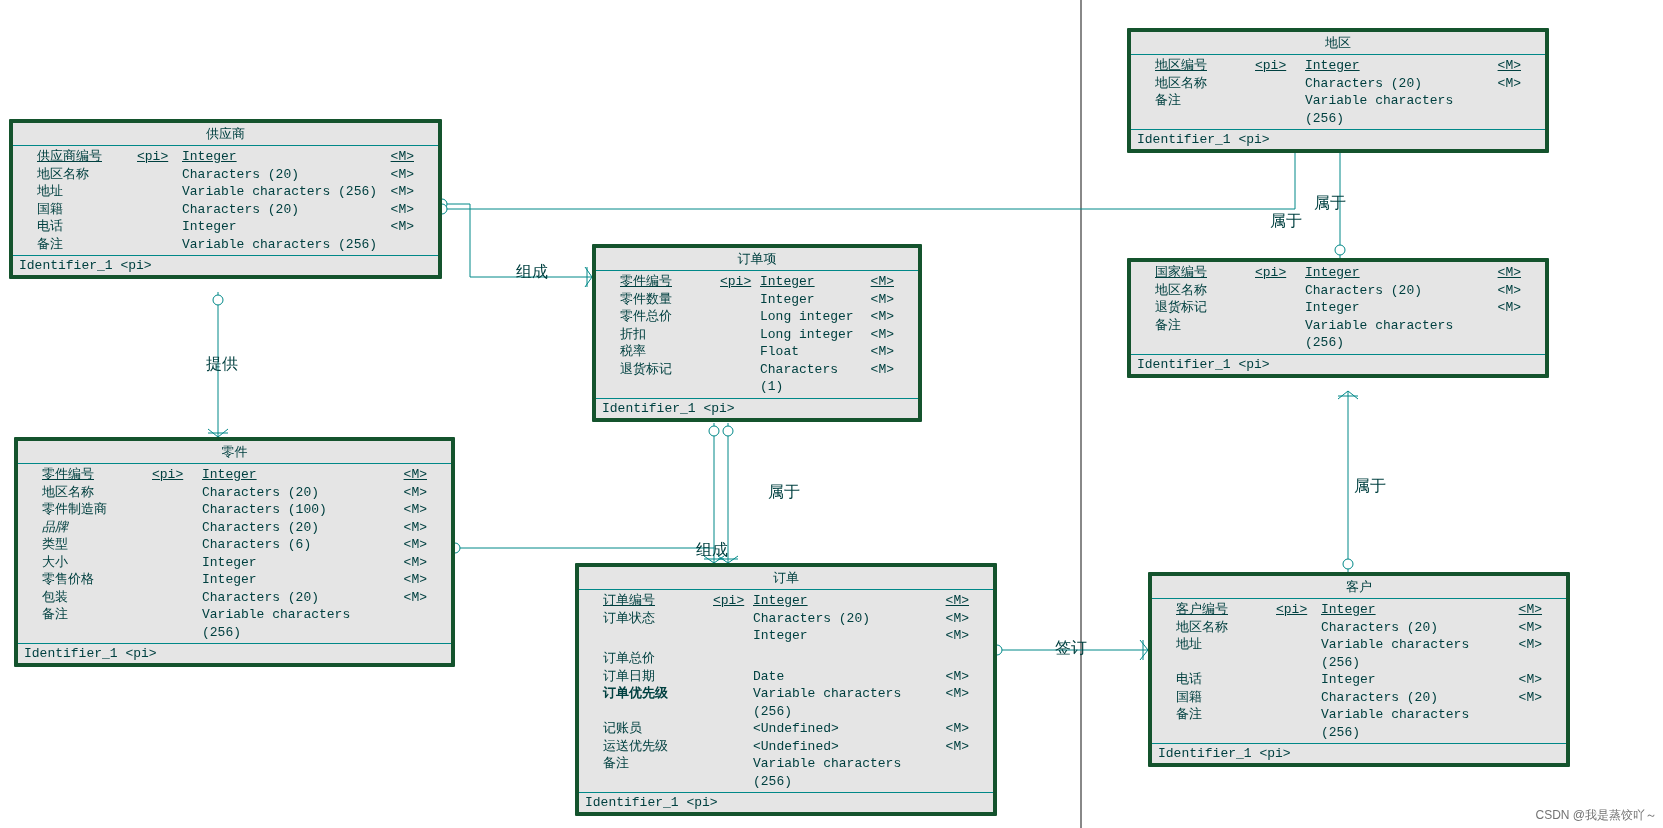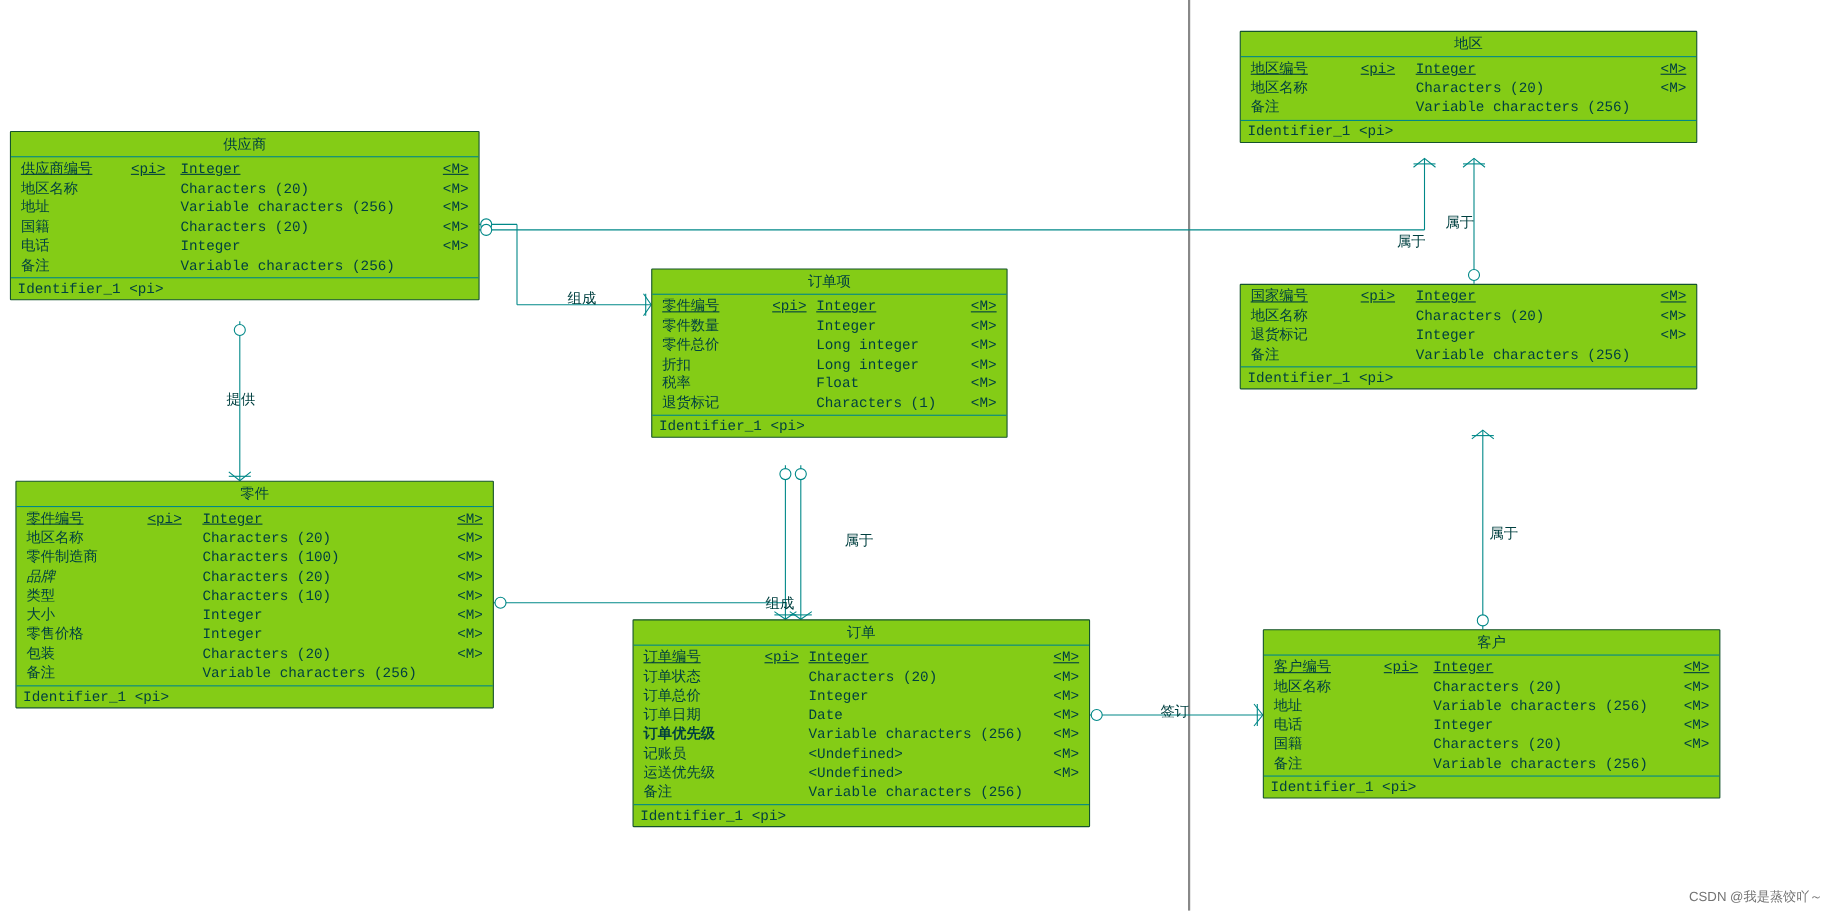--- a/index.html
+++ b/index.html
@@ -1,28 +1,28 @@
 <!DOCTYPE html>
 <html><head>
 <meta charset="utf-8">
 <style>
   html,body{margin:0;padding:0;background:#fff;font-family:"Courier New",monospace;font-size:13px;color:#004040;}
   .canvas{position:relative;width:1663px;height:828px;background:#fff;}
   .vline{position:absolute;top:0;bottom:0;width:2px;background:#888;}
-  .entity{position:absolute;background:#84cc16;border:1px solid #14532d;border-radius:1px;}
+  .entity{position:absolute;background:#e5e5e5;border:4px solid #14532d;border-radius:1px;}
   .entity .title{text-align:center;padding:2px 0;border-bottom:1px solid #088;}
-  .entity .attrs{padding:2px 9px;border-bottom:1px solid #088;}
+  .entity .attrs{padding:2px 24px;border-bottom:1px solid #088;}
   .entity .ident{padding:2px 6px;}
   .row{display:flex;gap:0;line-height:1.35;}
   .row .c-name{flex:0 0 auto;min-width:0;}
   .row .c-pi{flex:0 0 auto;}
   .row .c-type{flex:1 1 auto;}
   .row .c-m{flex:0 0 auto;text-align:right;min-width:30px;}
   .u{text-decoration:underline;}
-  .rel-label{position:absolute;font-size:13px;color:#004040;background:transparent;}
+  .rel-label{position:absolute;font-size:16px;color:#004040;background:transparent;}
   svg.connectors{position:absolute;inset:0;width:1663px;height:828px;pointer-events:none;}
   svg.connectors line,svg.connectors path{stroke:#088;stroke-width:1;fill:none;}
   .endpoint-o{fill:#fff;stroke:#088;stroke-width:1;}
   .watermark{position:absolute;right:6px;bottom:4px;color:#737373;font-family:Arial,sans-serif;font-size:12px;}
 </style>
 </head>
 <body>
 
 <div class="canvas">
   <div class="vline" style="left:1080px"></div>
@@ -149,21 +149,21 @@
         </div>
         <div class="row">
           <span class="c-name" style="width: 110px; font-style: italic;">品牌</span>
           <span class="c-pi" style="width: 50px;"></span>
           <span class="c-type">Characters (20)</span>
           <span class="c-m">&lt;M&gt;</span>
         </div>
         <div class="row">
           <span class="c-name" style="width: 110px;">类型</span>
           <span class="c-pi" style="width: 50px;"></span>
-          <span class="c-type">Characters (10)</span>
+          <span class="c-type">Characters (6)</span>
           <span class="c-m">&lt;M&gt;</span>
         </div>
         <div class="row">
           <span class="c-name" style="width: 110px;">大小</span>
           <span class="c-pi" style="width: 50px;"></span>
           <span class="c-type">Integer</span>
           <span class="c-m">&lt;M&gt;</span>
         </div>
         <div class="row">
           <span class="c-name" style="width: 110px;">零售价格</span>
@@ -237,21 +237,21 @@
           <span class="c-type u">Integer</span>
           <span class="c-m u">&lt;M&gt;</span>
         </div>
         <div class="row">
           <span class="c-name" style="width: 110px;">订单状态</span>
           <span class="c-pi" style="width: 40px;"></span>
           <span class="c-type">Characters (20)</span>
           <span class="c-m">&lt;M&gt;</span>
         </div>
         <div class="row">
-          <span class="c-name" style="width: 110px;">订单总价</span>
+          <span class="c-name" style="width: 110px; margin-top: 23px;">订单总价</span>
           <span class="c-pi" style="width: 40px;"></span>
           <span class="c-type">Integer</span>
           <span class="c-m">&lt;M&gt;</span>
         </div>
         <div class="row">
           <span class="c-name" style="width: 110px;">订单日期</span>
           <span class="c-pi" style="width: 40px;"></span>
           <span class="c-type">Date</span>
           <span class="c-m">&lt;M&gt;</span>
         </div>

